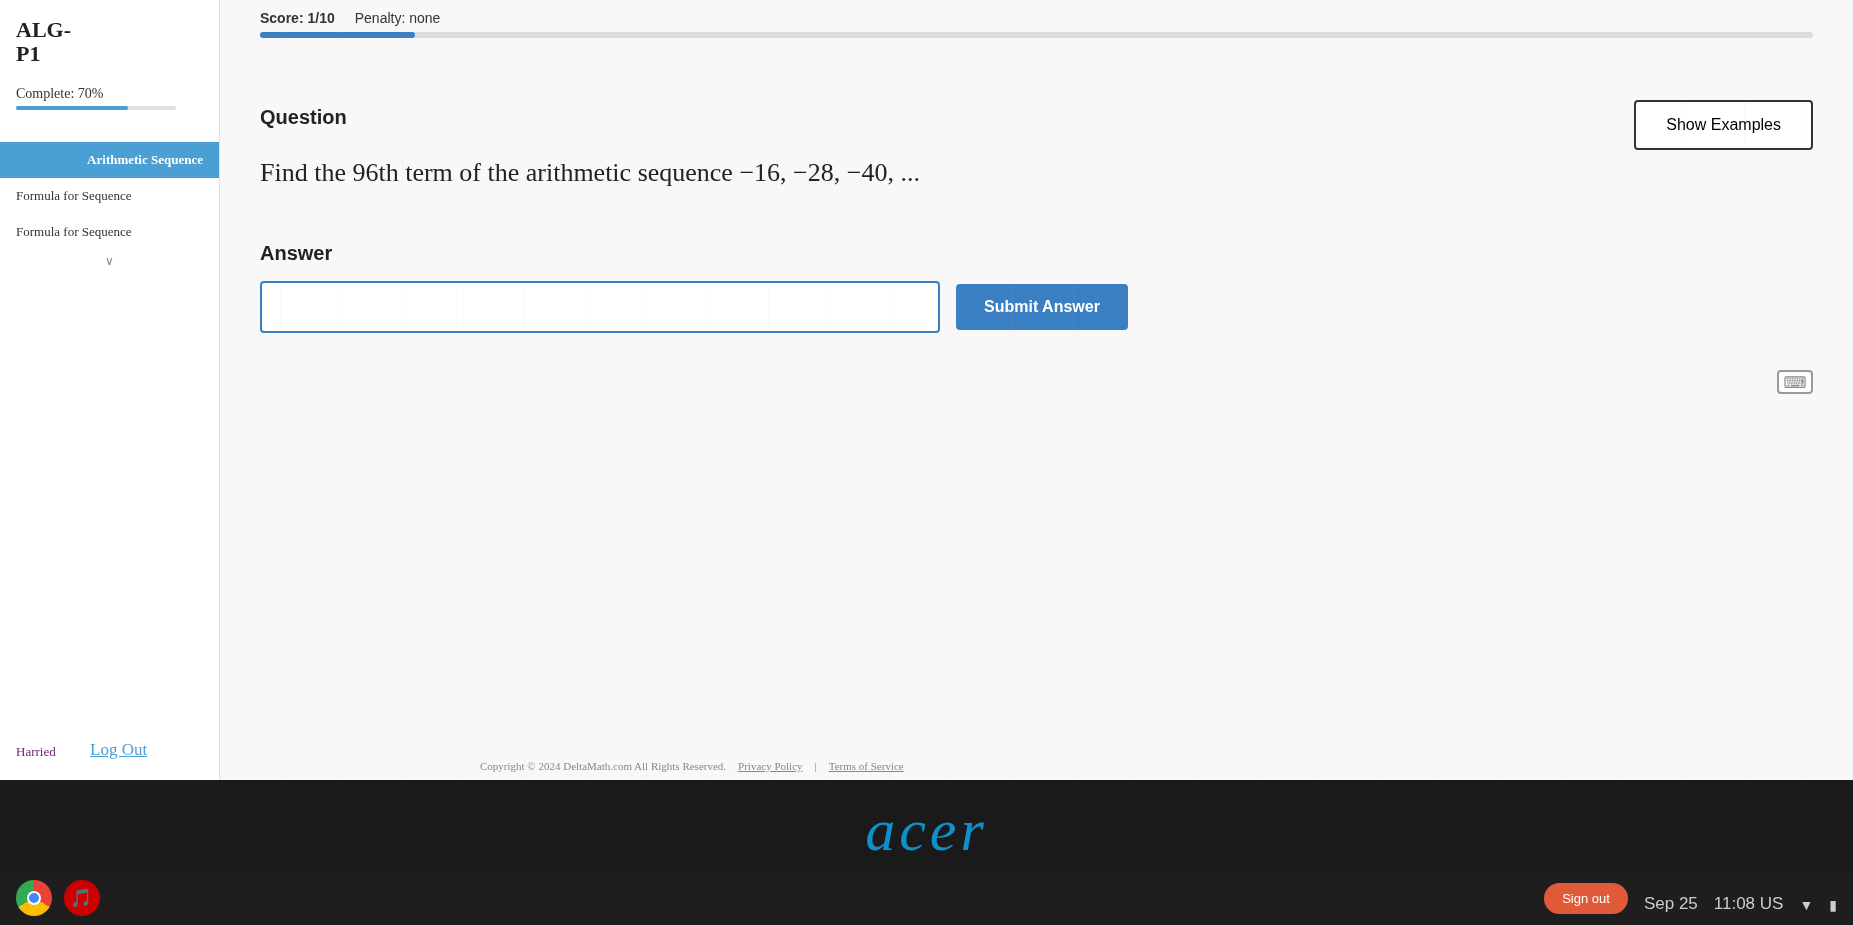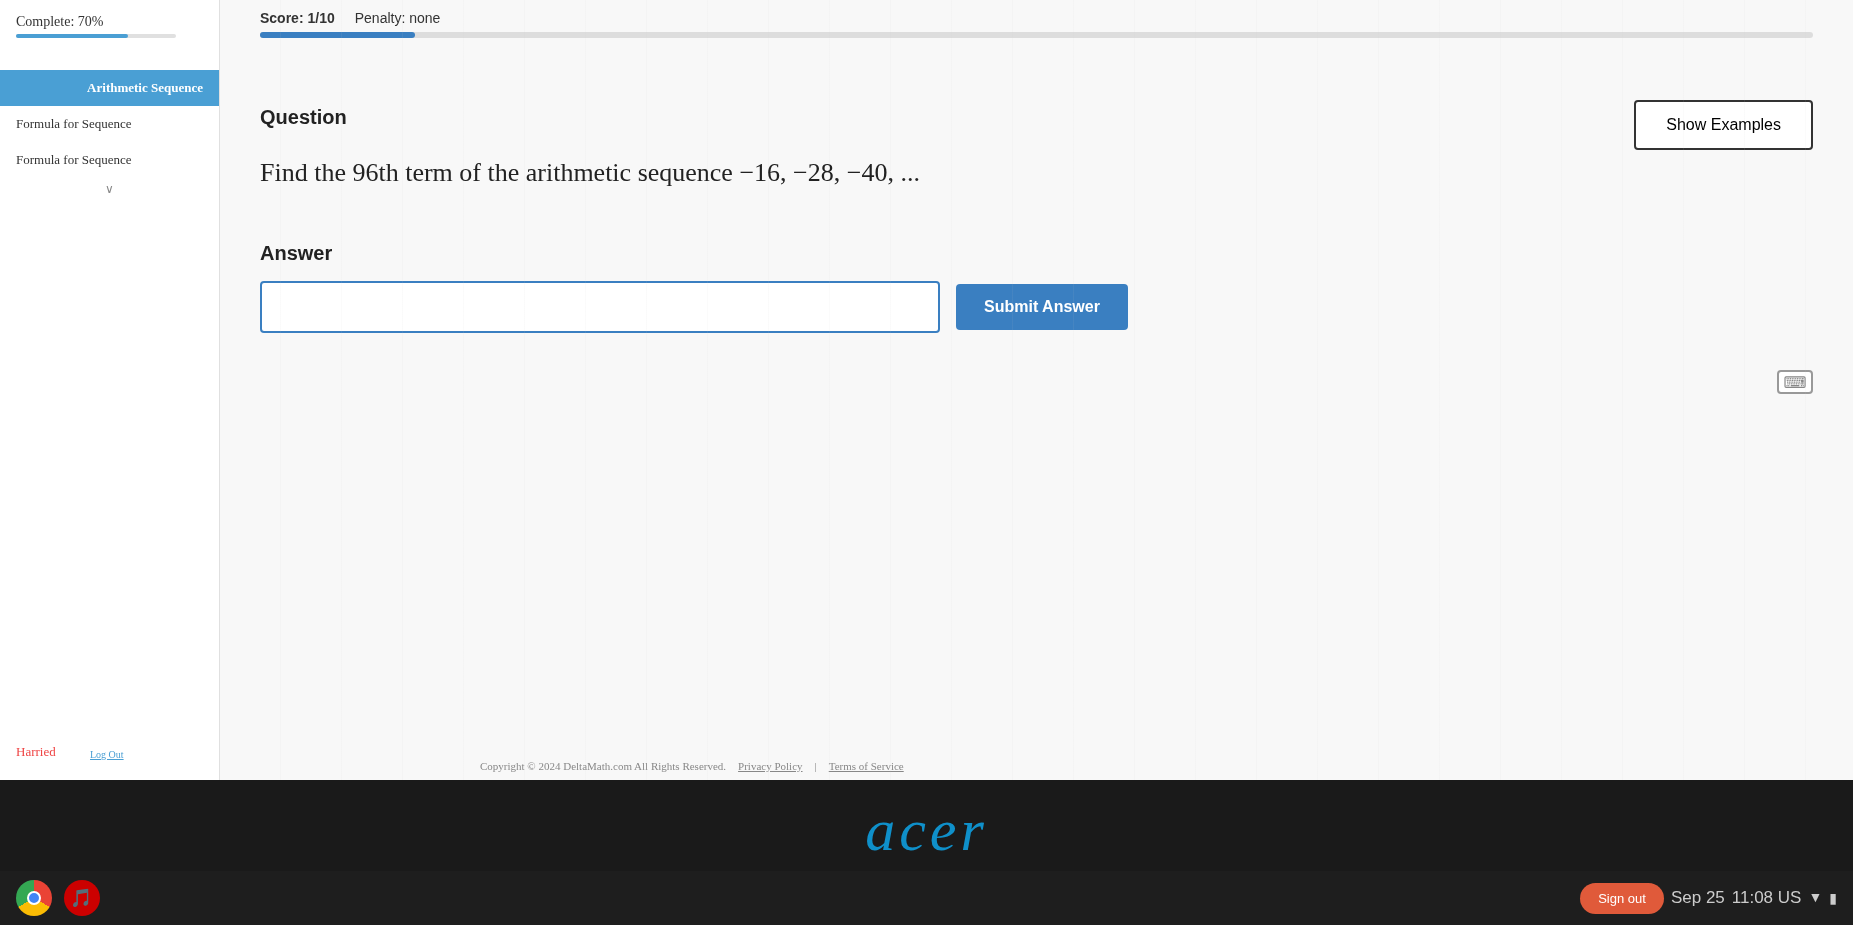--- a/index.html
+++ b/index.html
@@ -88,28 +88,28 @@
       color: #888;
       text-align: center;
       padding: 4px;
     }
 
     .sidebar-user {
       position: absolute;
       bottom: 20px;
       left: 16px;
       font-size: 13px;
-      color: #ef4444;
+      color: #701a75;
     }
 
     .sidebar-logout {
       position: absolute;
       bottom: 20px;
       left: 90px;
-      font-size: 10px;
+      font-size: 17px;
       color: #4a9fd4;
       cursor: pointer;
       text-decoration: underline;
     }
 
     
     .main {
       position: absolute;
       left: 220px;
       top: 0;
@@ -332,22 +332,22 @@
       height: 36px;
       display: flex;
       align-items: center;
       justify-content: center;
       font-size: 18px;
       color: white;
     }
 
     .taskbar-right {
       display: flex;
-      align-items: center;
-      gap: 7px;
+      align-items: flex-end;
+      gap: 16px;
     }
 
     .sign-out-btn {
       background: #e05a3a;
       color: white;
       border: none;
       padding: 8px 18px;
       border-radius: 20px;
       font-size: 13px;
       cursor: pointer;
@@ -397,20 +397,24 @@
       );
       z-index: 1;
     }
   </style>
 </head>
 <body>
 
 <div class="screen">
 
   <div class="sidebar">
+    <div class="sidebar-logo">
+      <div>ALG-</div>
+      <div>P1</div>
+    </div>
 
     <div class="sidebar-complete">
       <span>Complete: 70%</span>
       <div class="sidebar-progress-bar-container">
         <div class="sidebar-progress-bar-fill"></div>
       </div>
     </div>
 
     <div class="sidebar-nav">
       <div class="sidebar-nav-item active">

